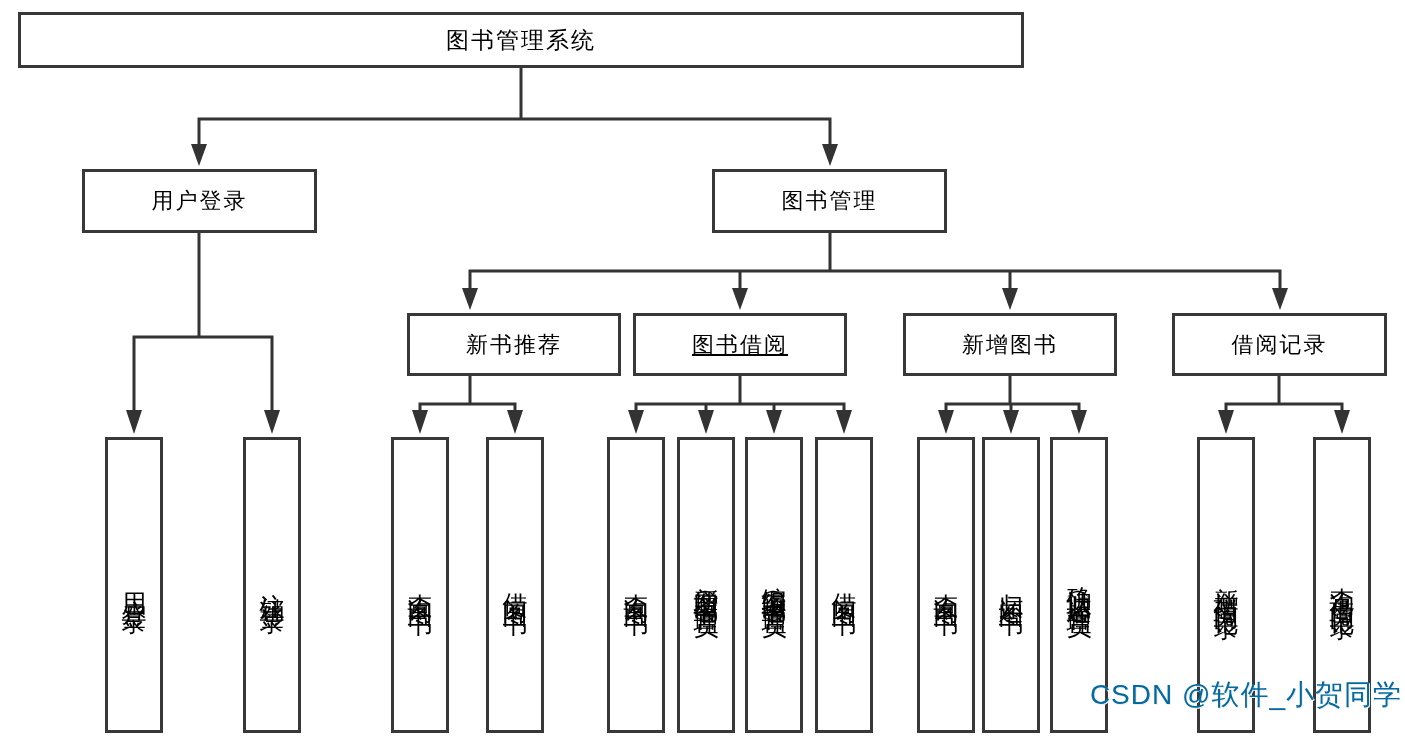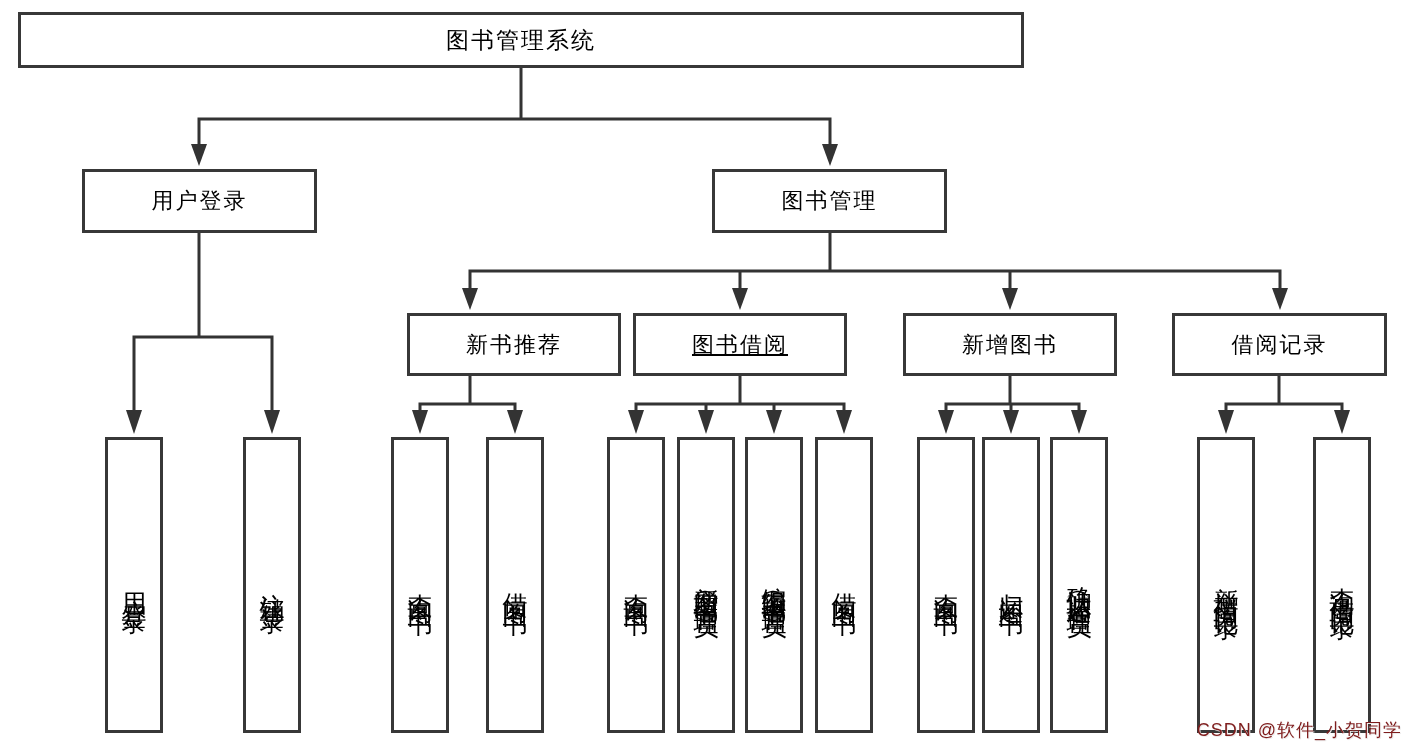--- a/index.html
+++ b/index.html
@@ -67,24 +67,24 @@
   .n-bb-edit     { left: 745px; }
   .n-bb-borrow   { left: 815px; }
   .n-cb-query    { left: 917px; }
   .n-cb-return   { left: 982px; }
   .n-cb-confirm  { left: 1050px; }
   .n-br-add      { left: 1197px; }
   .n-br-query    { left: 1313px; }
 
   .watermark {
     position: absolute;
-    top: 718px;
+    top: 676px;
     right: 3px;
-    font-size: 18px;
-    color: #7f1d1d;
+    font-size: 28px;
+    color: #0369a1;
     letter-spacing: 1px;
     z-index: 5;
     text-shadow: 1px 1px 0 #ededed;
     white-space: nowrap;
   }
 </style>
 </head>
 <body>
 
 <div class="canvas">

